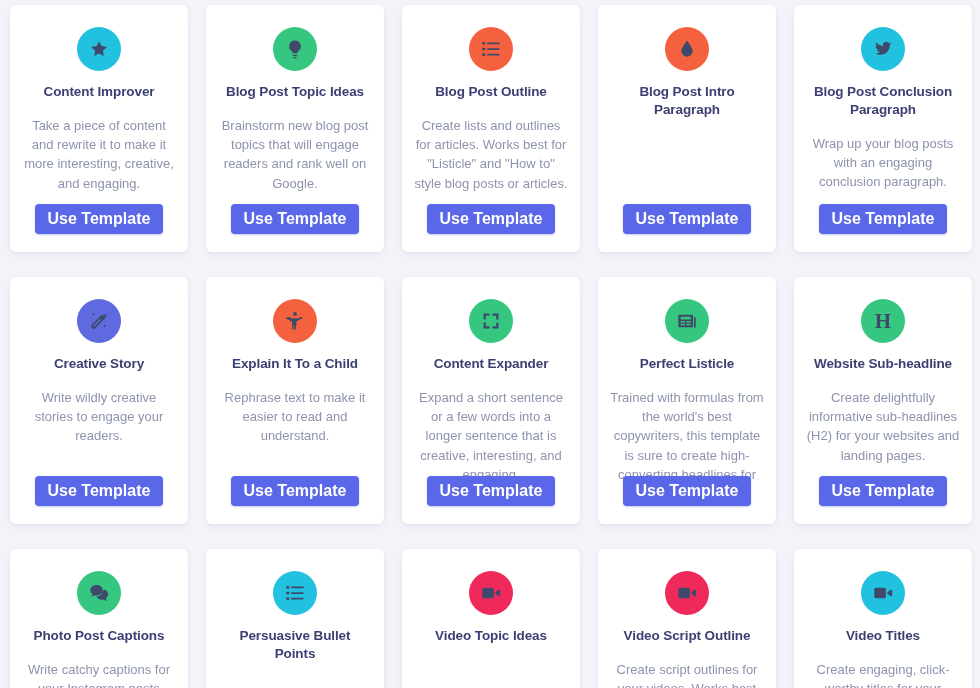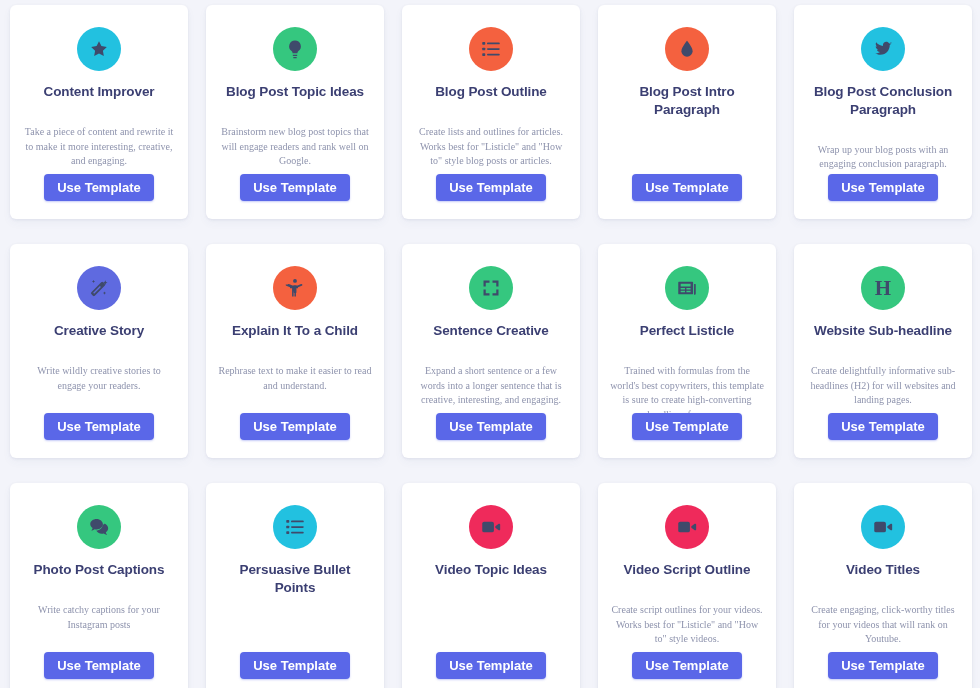--- a/index.html
+++ b/index.html
@@ -22,21 +22,21 @@
     column-gap: 18px;
     row-gap: 25px;
     padding: 5px 0 0 10px;
   }
 
   .card {
     background: #ffffff;
     border-radius: 6px;
     box-shadow: 0 1px 3px rgba(80, 90, 140, 0.10),
                 0 4px 10px rgba(80, 90, 140, 0.045);
-    height: 214px;
+    height: 247px;
     padding: 22px 12px 0 12px;
     display: flex;
     flex-direction: column;
     align-items: center;
     position: relative;
     overflow: hidden;
   }
 
   .icon-circle {
     width: 44px;
@@ -67,45 +67,44 @@
     margin-top: 12px;
     font-size: 13.5px;
     font-weight: bold;
     color: #3b3f72;
     text-align: center;
     line-height: 1.32;
     letter-spacing: -0.1px;
   }
 
   .card-desc {
-    margin-top: 24px;
-    font-size: 10px;
+    margin-top: 15px;
+    font-size: 13px;
     color: #8e93ad;
     text-align: center;
     line-height: 1.48;
     max-width: 158px;
-    font-family: Liberation Serif, serif;
   }
 
   .card-btn-wrap {
     position: absolute;
     left: 0;
     right: 0;
     bottom: 18px;
     display: flex;
     justify-content: center;
   }
 
   .use-template-btn {
     background: #5a67e8;
     color: #ffffff;
     border: none;
     border-radius: 4px;
     font-family: "Liberation Sans", sans-serif;
-    font-size: 13px;
+    font-size: 16px;
     font-weight: bold;
     padding: 7px 13px 7px 13px;
     cursor: pointer;
     line-height: 1;
     box-shadow: 0 1px 2px rgba(90, 103, 232, 0.35);
     white-space: nowrap;
   }
 </style>
 </head>
 <body>
@@ -200,21 +199,21 @@
       <div class="card-btn-wrap">
         <button class="use-template-btn">Use Template</button>
       </div>
     </div>
     <div class="card">
       <div class="icon-circle" style="background: rgb(53, 199, 127);">
         <svg viewBox="0 0 24 24">
           <path d="M3 3h7.2v2.7H5.7v4.5H3V3zm10.8 0H21v7.2h-2.7V5.7h-4.5V3zM3 13.8h2.7v4.5h4.5V21H3v-7.2zm15.3 0H21V21h-7.2v-2.7h4.5v-4.5z"></path>
         </svg>
       </div>
-      <div class="card-title">Sentence Creative</div>
+      <div class="card-title">Content Expander</div>
       <div class="card-desc">Expand a short sentence or a few words into a longer sentence that is creative, interesting, and engaging.</div>
       <div class="card-btn-wrap">
         <button class="use-template-btn">Use Template</button>
       </div>
     </div>
     <div class="card">
       <div class="icon-circle" style="background: rgb(53, 199, 127);">
         <svg viewBox="0 0 24 24">
           <path d="M2.6 4.4h15.6c.6 0 1.1.5 1.1 1.1v13c0 .6-.5 1.1-1.1 1.1H2.6c-.6 0-1.1-.5-1.1-1.1v-13c0-.6.5-1.1 1.1-1.1zm1.8 2.6v3.2h11.9V7zm0 5v1.7h5.2V12zm0 3.4v1.7h5.2v-1.7zm6.9-3.4v1.7h5v-1.7zm0 3.4v1.7h5v-1.7zM20.5 7.2h1.3c.4 0 .7.3.7.7v10.6a1.5 1.5 0 0 1-2.1 1.37z"></path>
         </svg>
@@ -223,21 +222,21 @@
       <div class="card-desc">Trained with formulas from the world's best copywriters, this template is sure to create high-converting headlines for your...</div>
       <div class="card-btn-wrap">
         <button class="use-template-btn">Use Template</button>
       </div>
     </div>
     <div class="card">
       <div class="icon-circle" style="background: rgb(53, 199, 127);">
         <span class="icon-letter">H</span>
       </div>
       <div class="card-title">Website Sub-headline</div>
-      <div class="card-desc">Create delightfully informative sub-headlines (H2) for will websites and landing pages.</div>
+      <div class="card-desc">Create delightfully informative sub-headlines (H2) for your websites and landing pages.</div>
       <div class="card-btn-wrap">
         <button class="use-template-btn">Use Template</button>
       </div>
     </div>
     <div class="card">
       <div class="icon-circle" style="background: rgb(53, 199, 127);">
         <svg viewBox="0 0 24 24">
           <path d="M9.1 2.4c-4.2 0-7.6 2.7-7.6 6.1 0 1.9 1.1 3.6 2.8 4.7-.1 1-.6 2.1-1.5 3 1.6-.2 3-.9 3.9-1.6.8.2 1.6.3 2.4.3 4.2 0 7.6-2.7 7.6-6.1S13.3 2.4 9.1 2.4z"></path>
           <path d="M16.3 9.5c0 3.6-3.4 6.4-7.5 6.7.9 2.2 3.5 3.8 6.6 3.8.8 0 1.6-.1 2.4-.3.9.7 2.3 1.4 3.9 1.6-.9-.9-1.4-2-1.5-3 1.7-1.1 2.8-2.8 2.8-4.7 0-2.5-1.9-4.7-4.6-5.7 0 .2.0.4.0.6z"></path>
         </svg>

